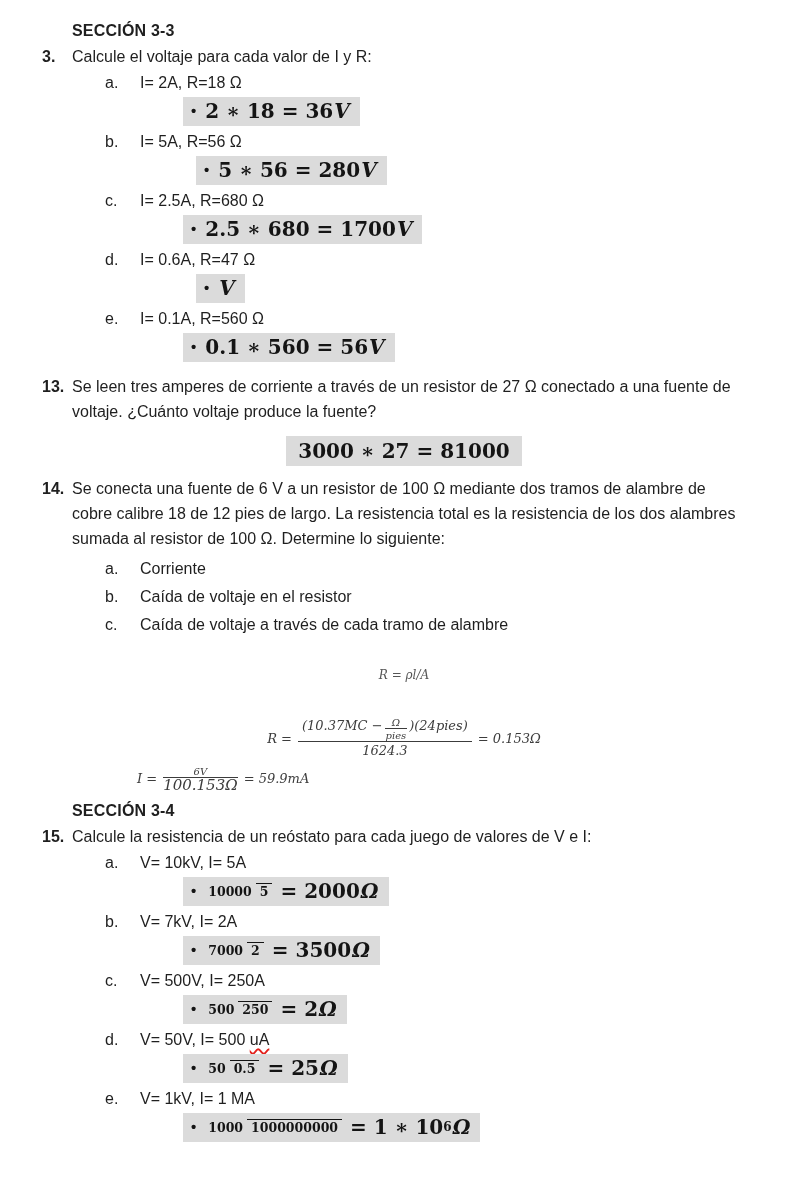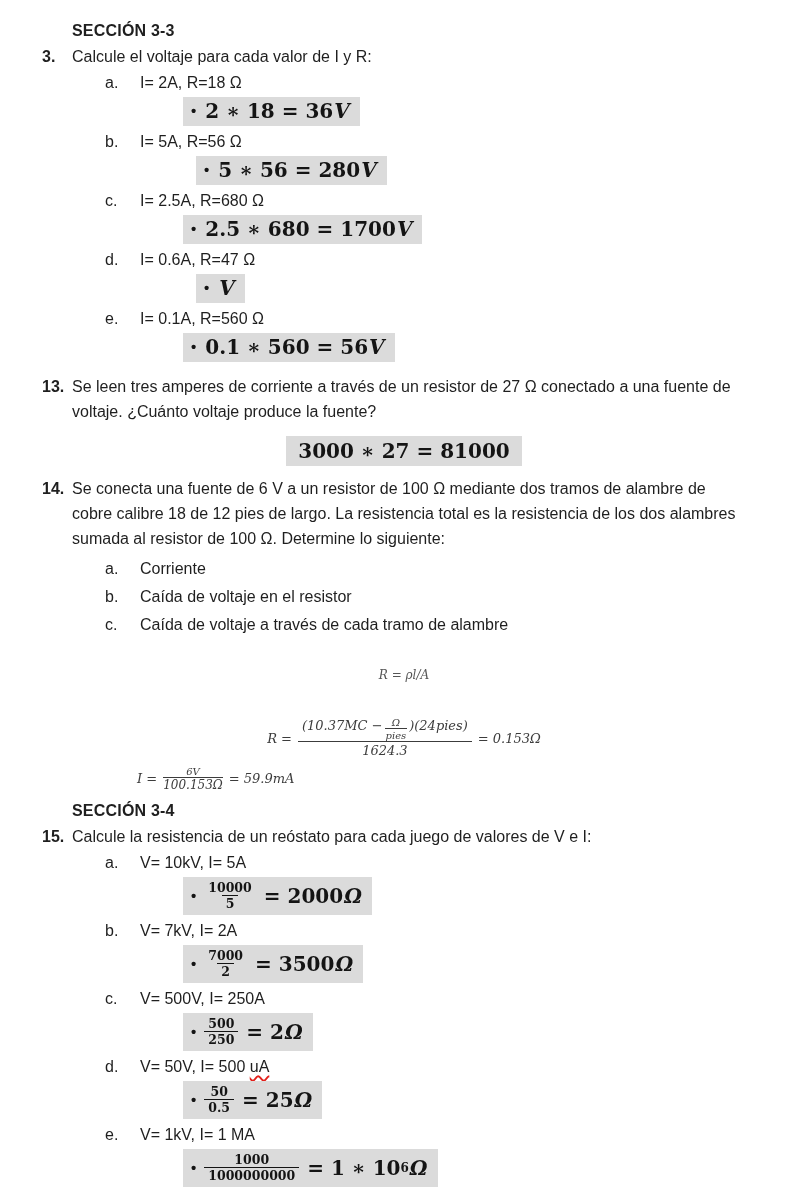--- a/index.html
+++ b/index.html
@@ -34,41 +34,41 @@
   .eq-center .eq-box{padding:3px 12px;}
 
   
   .frac-box{
     display:inline-flex;align-items:center;background:#dbdbdb;
     padding:3px 10px 4px 8px;
     font-family:"DejaVu Serif",serif;font-weight:600;color:#141414;
     font-size:20px;line-height:22px;
   }
   .frac-box .bullet{font-family:"Liberation Sans",sans-serif;font-size:15px;margin-right:8px;}
-  .frac{display:inline-flex;flex-direction:column;align-items:center;vertical-align:middle;margin-right:8px;}
+  .frac{display:inline-flex;flex-direction:row;align-items:center;vertical-align:middle;margin-right:8px;}
   .frac .num{font-size:12.5px;line-height:15px;padding:0 4px;}
   .frac .den{font-size:12.5px;line-height:15px;padding:0 4px;border-top:1.6px solid #141414;}
   .frac-box sup{font-size:12px;line-height:0;vertical-align:super;}
   .frac-box .unit{font-style:italic;margin-left:1px;}
 
   
   .formula{font-family:"DejaVu Serif",serif;font-style:italic;color:#3c3c3c;}
   .f-rho{text-align:center;font-size:12px;margin-top:26px;color:#555;}
   .f-R{display:flex;justify-content:center;align-items:center;font-size:13px;margin-top:30px;}
   .f-R .bigfrac{display:inline-flex;flex-direction:column;align-items:center;margin:0 6px;}
   .f-R .bigfrac .bnum{display:flex;padding:0 4px;line-height:16px;}
   .f-R .bigfrac .bden{border-top:1.4px solid #3c3c3c;padding:2px 4px 0 4px;line-height:14px;width:100%;text-align:center;box-sizing:border-box;}
   .minifrac{display:inline-flex;flex-direction:column;align-items:center;margin:0 2px;}
   .minifrac .mnum{font-size:10px;line-height:10px;}
   .minifrac .mden{font-size:10px;line-height:11px;border-top:1px solid #3c3c3c;padding:1px 1px 0 1px;}
   .f-RT{text-align:center;font-size:13px;margin-top:9px;}
   .f-I{display:flex;align-items:center;font-size:13px;margin-left:137px;margin-top:8px;}
   .f-I .sfrac{display:inline-flex;flex-direction:column;align-items:center;margin:0 6px;}
   .f-I .sfrac .snum{font-size:10px;line-height:11px;}
-  .f-I .sfrac .sden{font-size:12px;line-height:12px;border-top:1px solid #3c3c3c;padding-top:1px;text-align:center;}
+  .f-I .sfrac .sden{font-size:15px;line-height:12px;border-top:1px solid #3c3c3c;padding-top:1px;text-align:center;}
 
   .squiggle{text-decoration:underline wavy #e3201b;text-decoration-thickness:1.5px;text-underline-offset:3px;}
 
   .sp-sm{height:4px;}
 </style>
 </head>
 <body>
 
 <div class="page">
 

